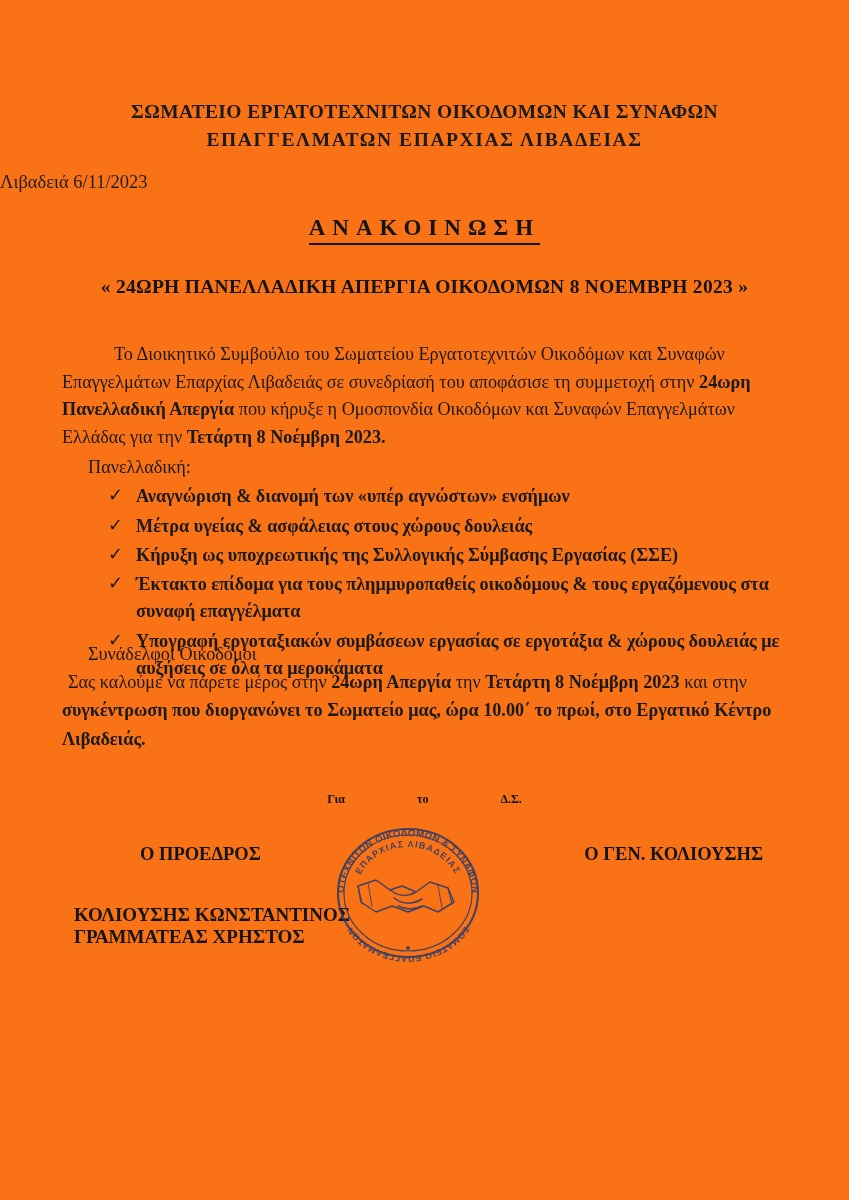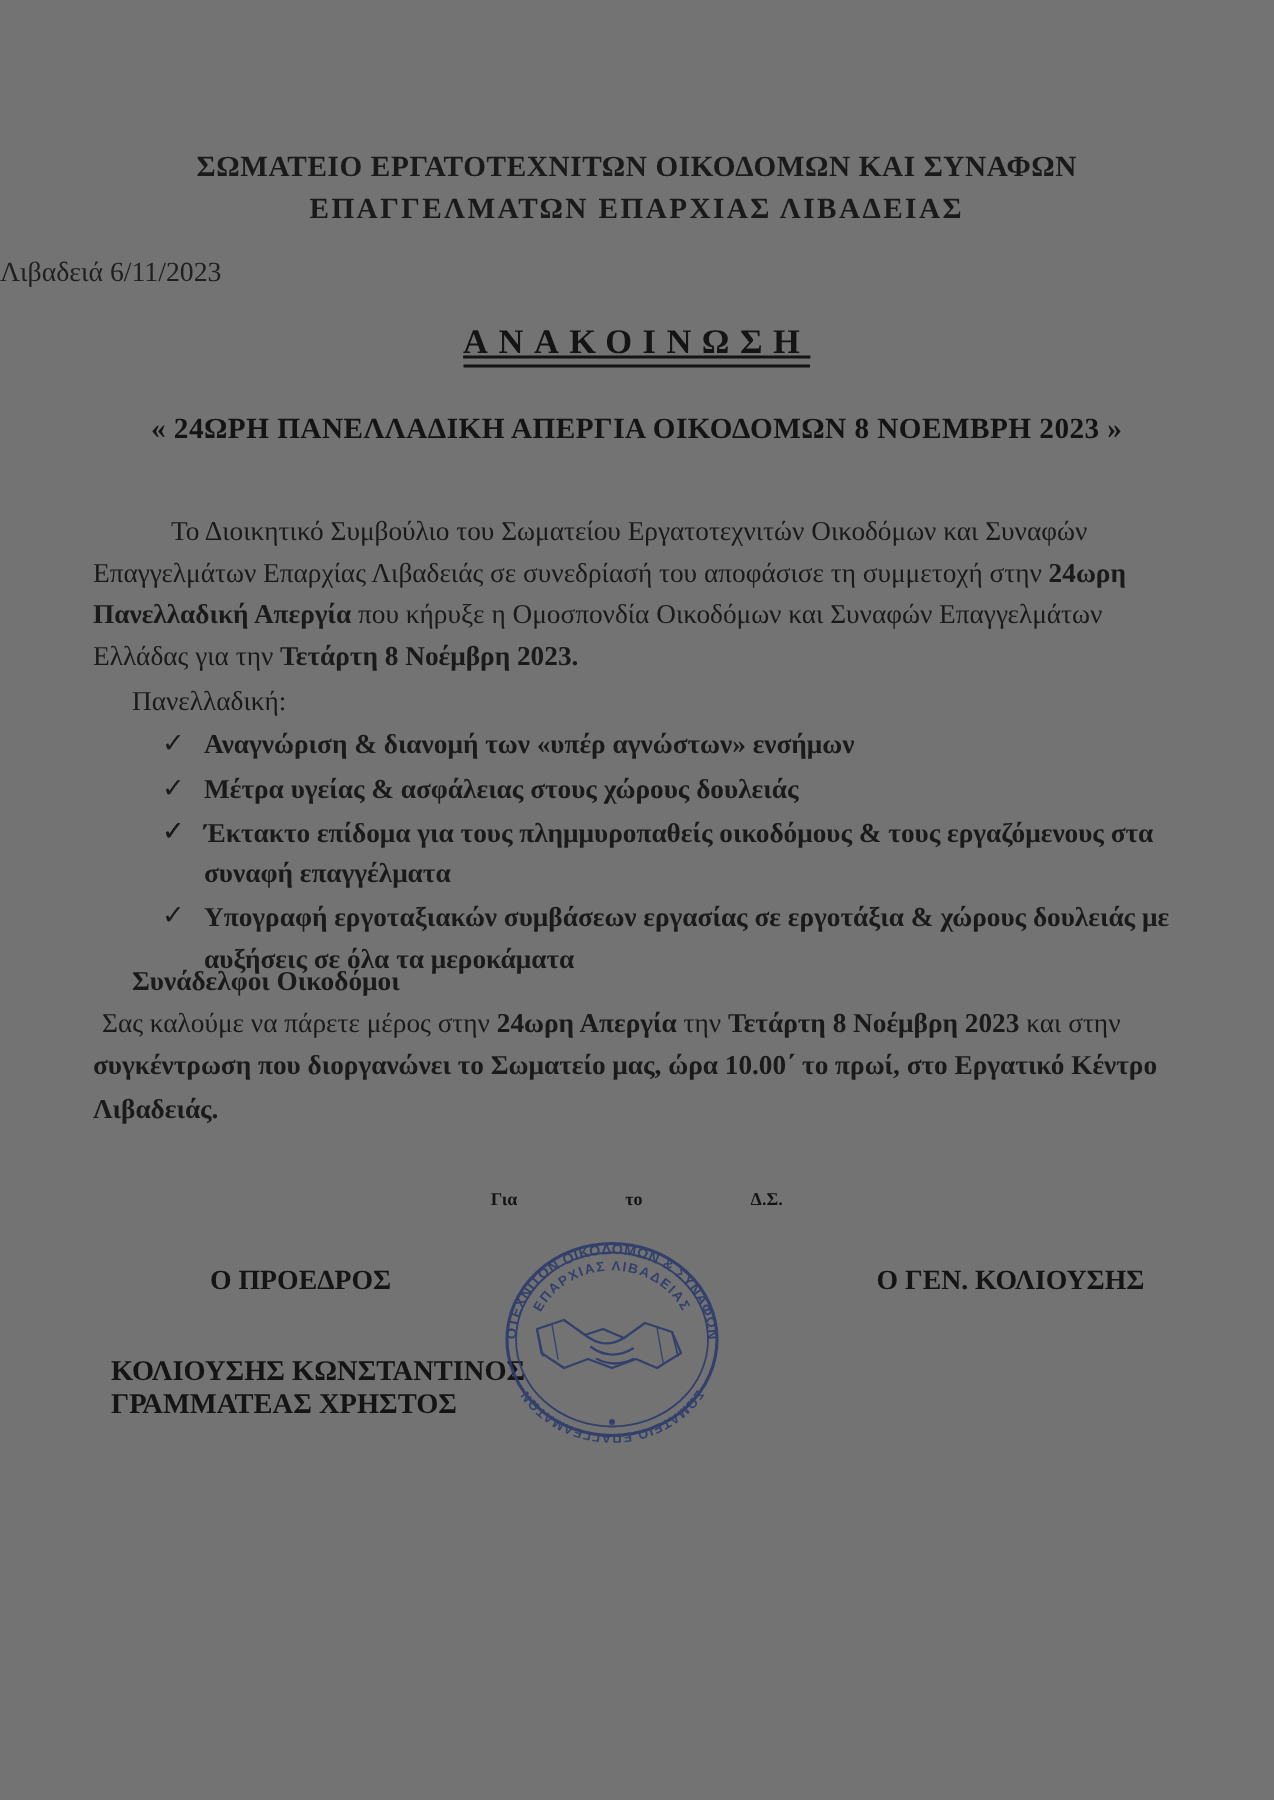--- a/index.html
+++ b/index.html
@@ -12,21 +12,21 @@
     height: 1200px;
     position: relative;
     font-family: "Liberation Serif", "DejaVu Serif", serif;
     color: #111111;
     overflow: hidden;
   }
 
   .page {
     position: absolute;
     inset: 0;
-    background: #737373;
+    background: #f97316;
   }
 
   
   .org-header {
     position: absolute;
     top: 98px;
     left: 0;
     right: 0;
     text-align: center;
     font-weight: bold;
@@ -56,21 +56,20 @@
     right: 0;
     text-align: center;
   }
   .announce-title span {
     font-size: 23px;
     font-weight: bold;
     letter-spacing: 7px;
     border-bottom: 2.2px solid #141414;
     padding-bottom: 3px;
     color: #141414;
-    text-decoration: underline;
   }
 
   .strike-title {
     position: absolute;
     top: 276px;
     left: 0;
     right: 0;
     text-align: center;
     font-size: 19.5px;
     font-weight: bold;
@@ -120,21 +119,21 @@
   .closing-block {
     position: absolute;
     top: 640px;
     left: 62px;
     right: 52px;
     font-size: 18.2px;
     line-height: 1.55;
     color: #1a1a1a;
   }
   .salutation {
-    font-weight: bold;
+    font-weight: normal;
     margin: 0 0 0 26px;
   }
   .closing-para {
     margin: 0;
     text-indent: 6px;
   }
   .closing-para b { font-weight: bold; }
 
   
   .sig-area {
@@ -211,21 +210,21 @@
   <div class="strike-title">« 24ΩΡΗ  ΠΑΝΕΛΛΑΔΙΚΗ  ΑΠΕΡΓΙΑ ΟΙΚΟΔΟΜΩΝ  8  ΝΟΕΜΒΡΗ  2023 »</div>
 
   <div class="body-block">
     <p class="para-main"><span>Το  Διοικητικό Συμβούλιο του Σωματείου Εργατοτεχνιτών Οικοδόμων και Συναφών Επαγγελμάτων Επαρχίας Λιβαδειάς  σε συνεδρίασή του αποφάσισε τη συμμετοχή στην </span><b>24ωρη Πανελλαδική  Απεργία</b><span> που κήρυξε η Ομοσπονδία Οικοδόμων και Συναφών Επαγγελμάτων Ελλάδας για την </span><b>Τετάρτη 8 Νοέμβρη  2023.</b></p>
 
     <div class="claims-label">Πανελλαδική:</div>
 
     <ul class="claims-list">
       <li><span class="tick">✓</span><span>Αναγνώριση &amp; διανομή των «υπέρ αγνώστων» ενσήμων</span></li>
       <li><span class="tick">✓</span><span>Μέτρα υγείας &amp; ασφάλειας στους χώρους δουλειάς</span></li>
-      <li><span class="tick">✓</span></li>
+      <li><span class="tick">✓</span><span>Κήρυξη ως υποχρεωτικής της Συλλογικής Σύμβασης Εργασίας (ΣΣΕ)</span></li>
       <li><span class="tick">✓</span><span>Έκτακτο επίδομα για τους πλημμυροπαθείς οικοδόμους &amp; τους εργαζόμενους στα συναφή επαγγέλματα</span></li>
       <li><span class="tick">✓</span><span>Υπογραφή εργοταξιακών συμβάσεων εργασίας σε εργοτάξια &amp; χώρους δουλειάς με αυξήσεις σε όλα τα μεροκάματα</span></li>
     </ul>
   </div>
 
   <div class="closing-block">
     <div class="salutation">Συνάδελφοι Οικοδόμοι</div>
     <p class="closing-para"><span> Σας καλούμε να πάρετε μέρος στην </span><b>24ωρη Απεργία</b><span> την </span><b>Τετάρτη 8 Νοέμβρη  2023</b><span> και στην </span><b>συγκέντρωση που διοργανώνει το  Σωματείο μας, ώρα 10.00΄ το πρωί, στο Εργατικό Κέντρο Λιβαδειάς.</b></p>
   </div>
 

